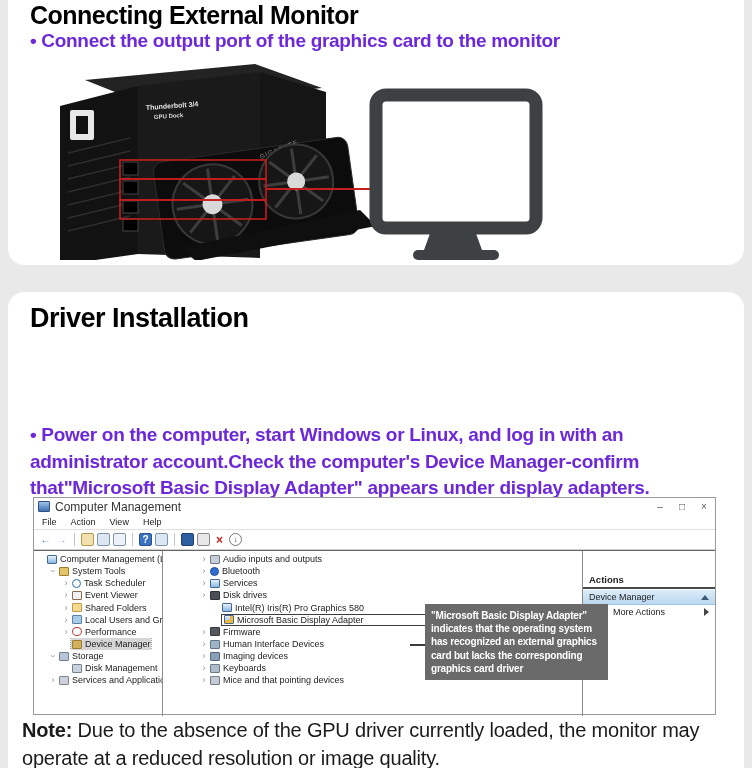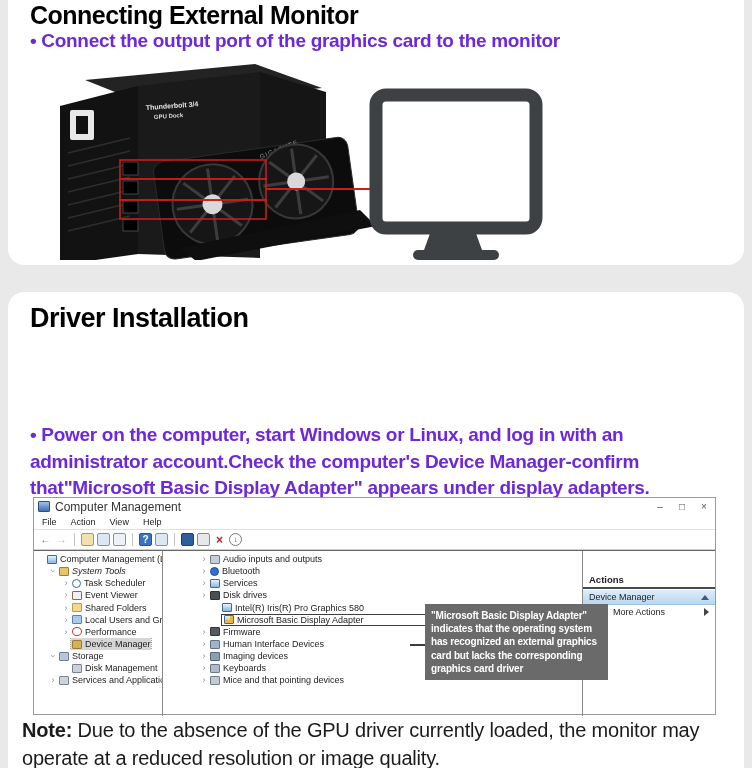--- a/index.html
+++ b/index.html
@@ -199,21 +199,21 @@
       </div>
     <div id="cm-body">
       <div id="pane-left">
           <div class="trow" style="padding-left: 2px;">
             <span class="exp"></span>
             <span class="hl">
               <span class="tico i-computer-management"></span>
               <span class="tlab">Computer Management (Local</span>
             </span>
           </div>
-          <div class="trow" style="padding-left: 14px; font-style: italic;">
+          <div class="trow" style="padding-left: 14px;">
             <span class="exp open">›</span>
             <span class="hl">
               <span class="tico i-system-tools"></span>
               <span class="tlab">System Tools</span>
             </span>
           </div>
           <div class="trow" style="padding-left: 27px;">
             <span class="exp">›</span>
             <span class="hl">
               <span class="tico i-task-scheduler"></span>

